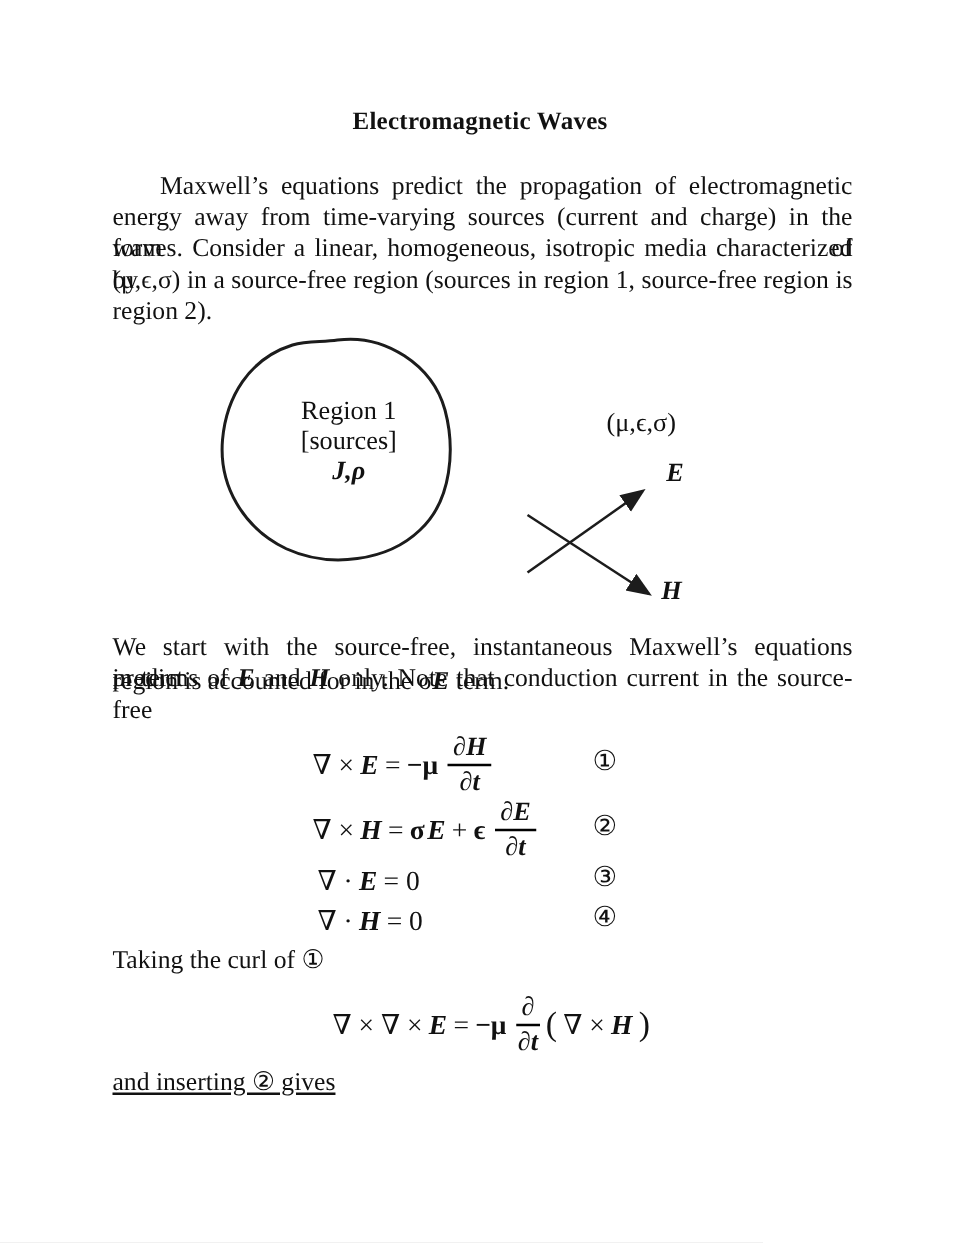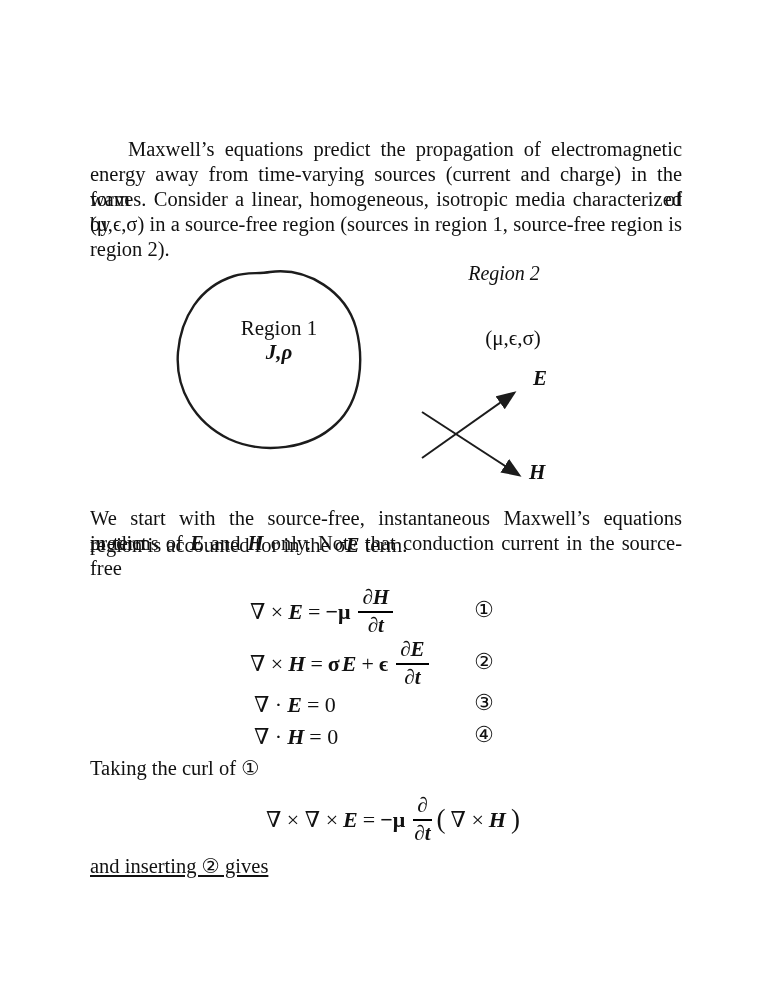--- a/index.html
+++ b/index.html
@@ -59,20 +59,21 @@
     font-family:"DejaVu Sans","Liberation Serif",serif;
   }
   .paren{font-size:27px;font-weight:400;position:relative;top:-1px;}
   .plaintext{font-size:20.5px;line-height:25px;}
 </style>
 </head>
 <body>
 
 <div id="page">
 
+  <div id="title" class="abs">Electromagnetic Waves</div>
 
   <div>
     <div class="abs jline indent" style="top:137px;">Maxwell’s equations predict the propagation of electromagnetic</div>
     <div class="abs jline" style="top:162px;">energy away from time-varying sources (current and charge) in the form of</div>
     <div class="abs jline" style="top:187px;">waves.  Consider a linear, homogeneous, isotropic media characterized by</div>
     <div class="abs jline" style="top:212px;">(μ,ϵ,σ) in a source-free region (sources in region 1, source-free region is</div>
     <div class="abs jline lastline" style="top:237px;">region 2).</div>
   </div>
 
   <svg id="diagram-svg" class="abs" width="430" height="240" viewBox="0 0 430 240">
@@ -87,25 +88,25 @@
          C 160,191 114,197 79,181
          C 44,164 25,130 28,94
          C 31,60 49,29 84,18
          C 96,14 108,16 120,14 Z"></path>
     <line class="fieldline" x1="272" y1="200" x2="364" y2="135" marker-end="url(#ah)"></line>
     <line class="fieldline" x1="272" y1="154" x2="369" y2="217" marker-end="url(#ah)"></line>
   </svg>
 
   <div class="abs diaglabel" style="left:205px;top:316px;width:148px;">
     <div>Region 1</div>
+    <div>[sources]</div>
     <div class="bi">J,ρ</div>
   </div>
 
   <div class="abs r2label" style="left:429px;top:262px;width:150px;">
-    <div>Region 2</div>
   </div>
   <div class="abs diaglabel" style="left:438px;top:326px;width:150px;">(μ,ϵ,σ)</div>
 
   <div class="abs fieldlbl" style="left:533px;top:366px;">E</div>
   <div class="abs fieldlbl" style="left:529px;top:460px;">H</div>
 
   <div>
     <div class="abs jline" style="top:506px;">We start with the source-free, instantaneous Maxwell’s equations predict</div>
     <div class="abs jline" style="top:531px;"><span>in terms of </span><span class="bi">E</span><span> and </span><span class="bi">H</span><span> only.  Note that conduction current in the source-free</span></div>
     <div class="abs jline lastline" style="top:533px;"><span>region is accounted for in the </span><span>σ</span><span class="bi">E</span><span> term.</span></div>

